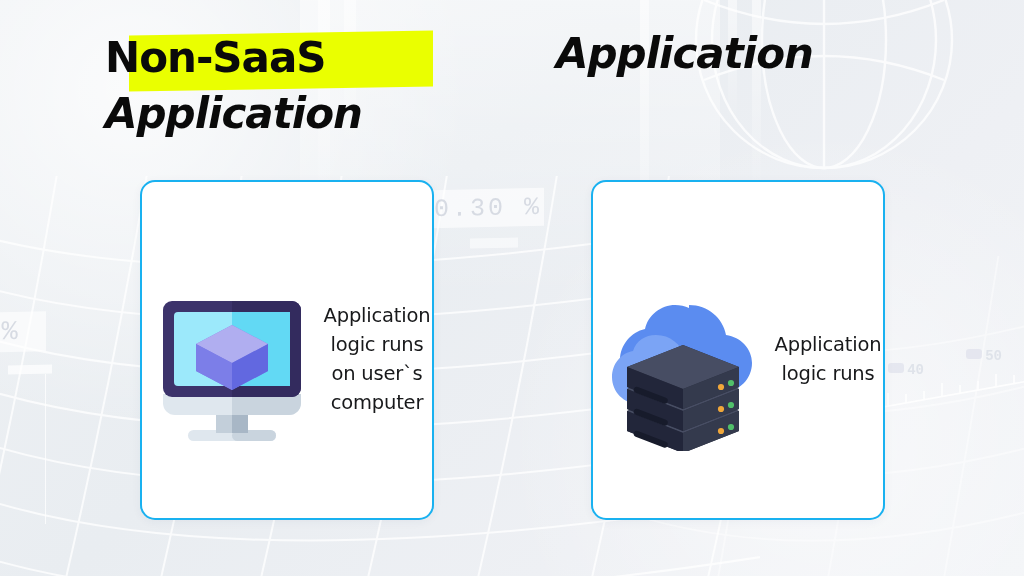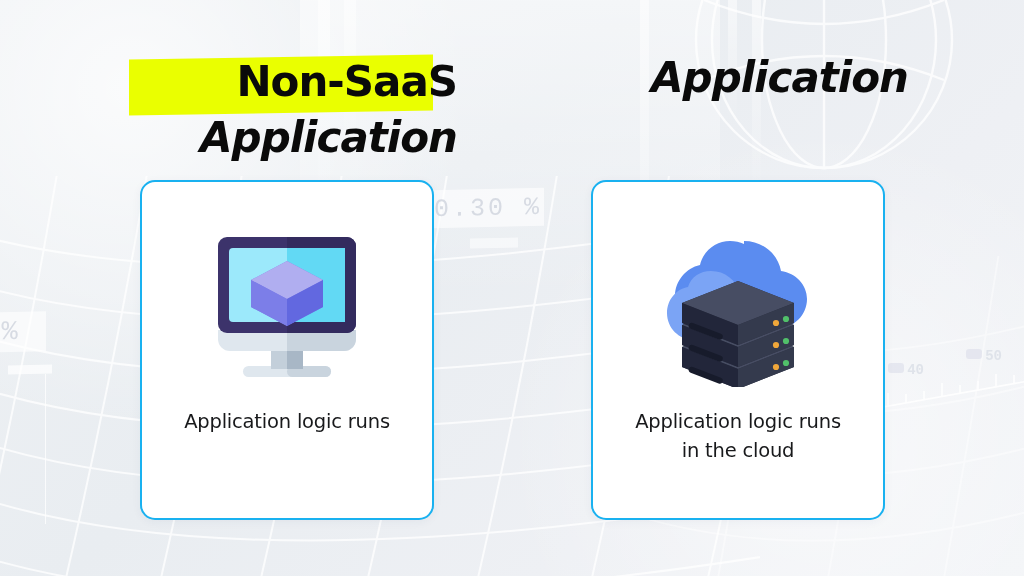--- a/index.html
+++ b/index.html
@@ -184,24 +184,24 @@
     position: absolute;
     top: 0;
     width: 352px;
     height: 576px;
   }
   .column-left  { left: 105px; }
   .column-right { left: 556px; }
 
   .heading-block {
     position: absolute;
-    top: 52px;
+    top: 28px;
     left: 0;
     width: 352px;
-    text-align: right;
+    text-align: left;
   }
 
   .hl-wrap {
     position: relative;
     display: block;
     height: 60px;
   }
   .hl-bar {
     position: absolute;
     left: 24px;
@@ -235,21 +235,21 @@
     top: 180px;
     left: 35px;
     width: 294px;
     height: 340px;
     background: #ffffff;
     border: 2px solid #19b1f0;
     border-radius: 15px;
     box-sizing: border-box;
     box-shadow: 0 2px 10px rgba(40,60,90,.05);
     display: flex;
-    flex-direction: column;
+    flex-direction: row;
     align-items: center;
   }
 
   .card-icon {
     margin-top: 42px;
     width: 180px;
     height: 165px;
     display: flex;
     align-items: center;
     justify-content: center;
@@ -389,20 +389,21 @@
 
             <polygon points="90,34 126,53 126,80 90,99 54,80 54,53" fill="#7c7ee8"></polygon>
             <polygon points="90,34 126,53 90,72 54,53" fill="#b0aef0"></polygon>
             <polygon points="90,72 126,53 126,80 90,99" fill="#6268e0"></polygon>
             <polygon points="54,53 90,72 90,99 54,80" fill="#7c7ee8"></polygon>
           </svg>
         </div>
 
         <div class="card-caption">
           <span class="cap-line">Application logic runs</span>
+          <span class="cap-line">on user`s computer</span>
         </div>
       </div>
     </div>
 
     <div class="column column-right">
 
       <div class="heading-block">
         <span class="heading-line2">Application</span>
       </div>
 
@@ -435,19 +436,18 @@
             <polygon points="90,98 146,76 146,96 90,118" fill="#343a4d"></polygon>
             <polygon points="34,76 90,98 90,118 34,96" fill="#22263a"></polygon>
             <rect x="42" y="95" width="36" height="6" rx="3" fill="#171b2b" transform="rotate(21 42 95)"></rect>
             <circle cx="128" cy="96" r="3.1" fill="#f0a73a"></circle>
             <circle cx="138" cy="92" r="3.1" fill="#51c06a"></circle>
           </svg>
         </div>
 
         <div class="card-caption">
           <span class="cap-line">Application logic runs</span>
-          <span class="cap-line">in the cloud</span>
         </div>
       </div>
     </div>
 
   </div>
 </div>
 
 </body></html>

